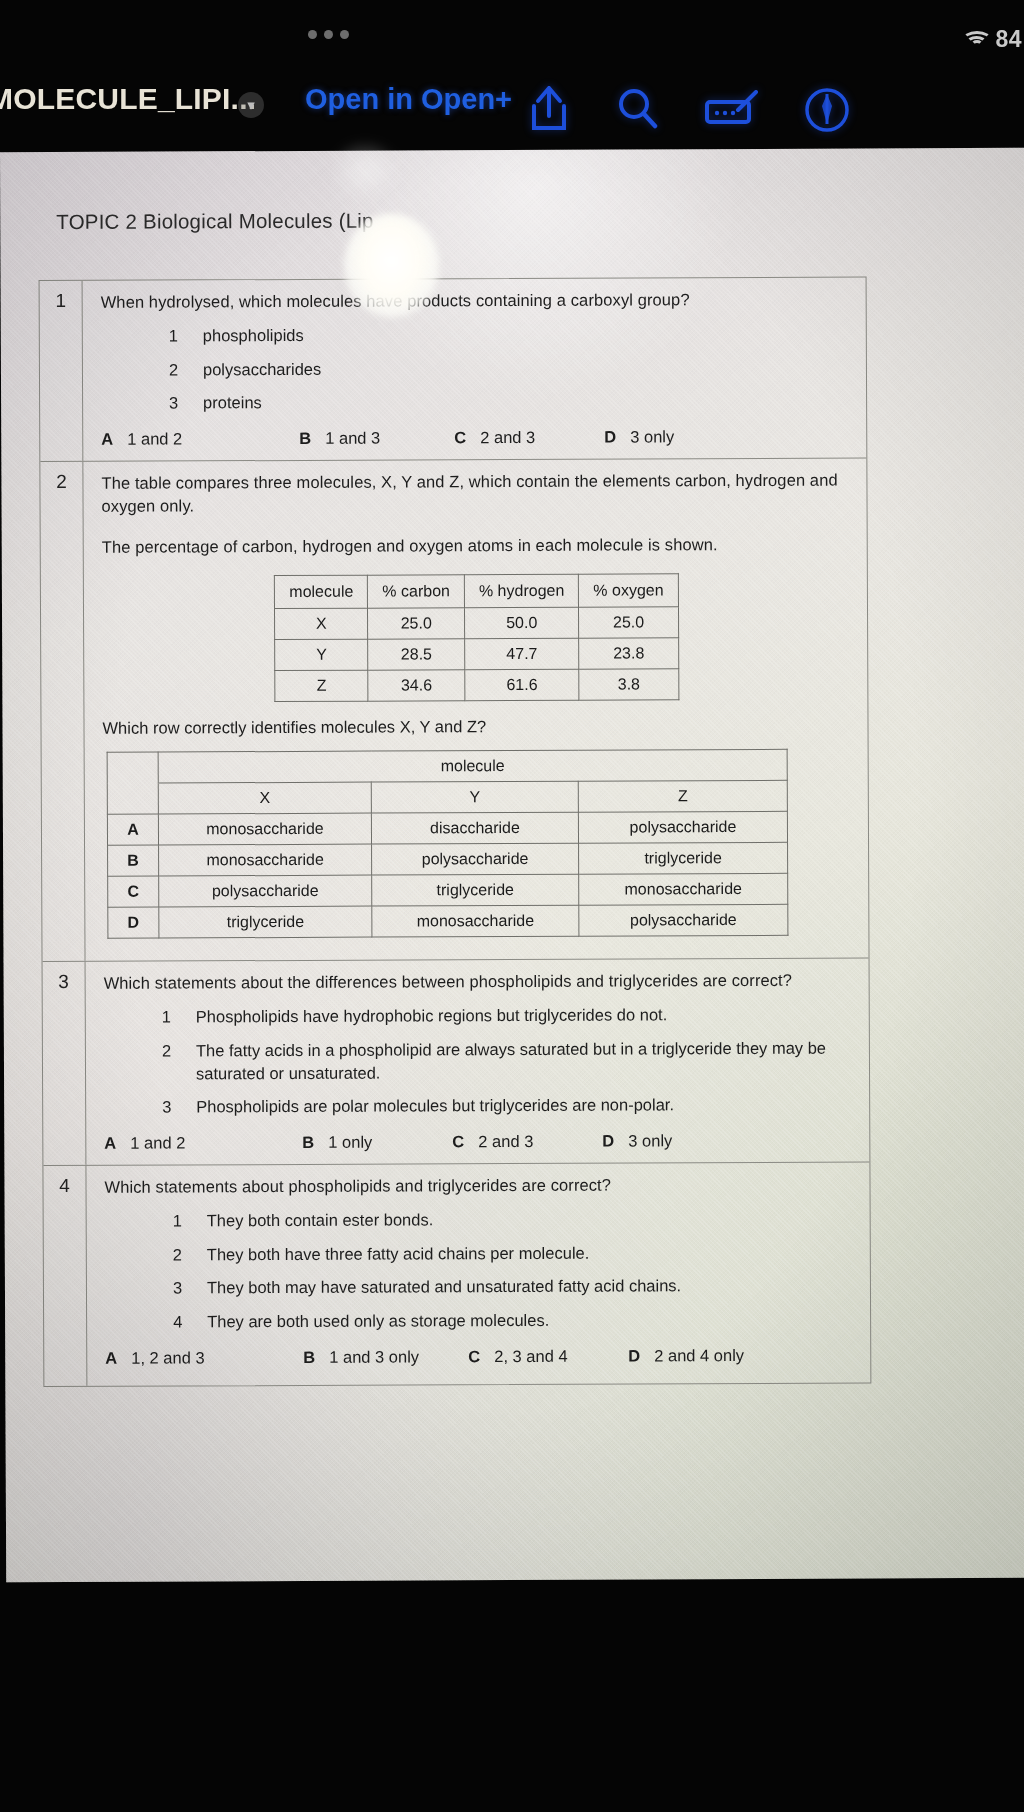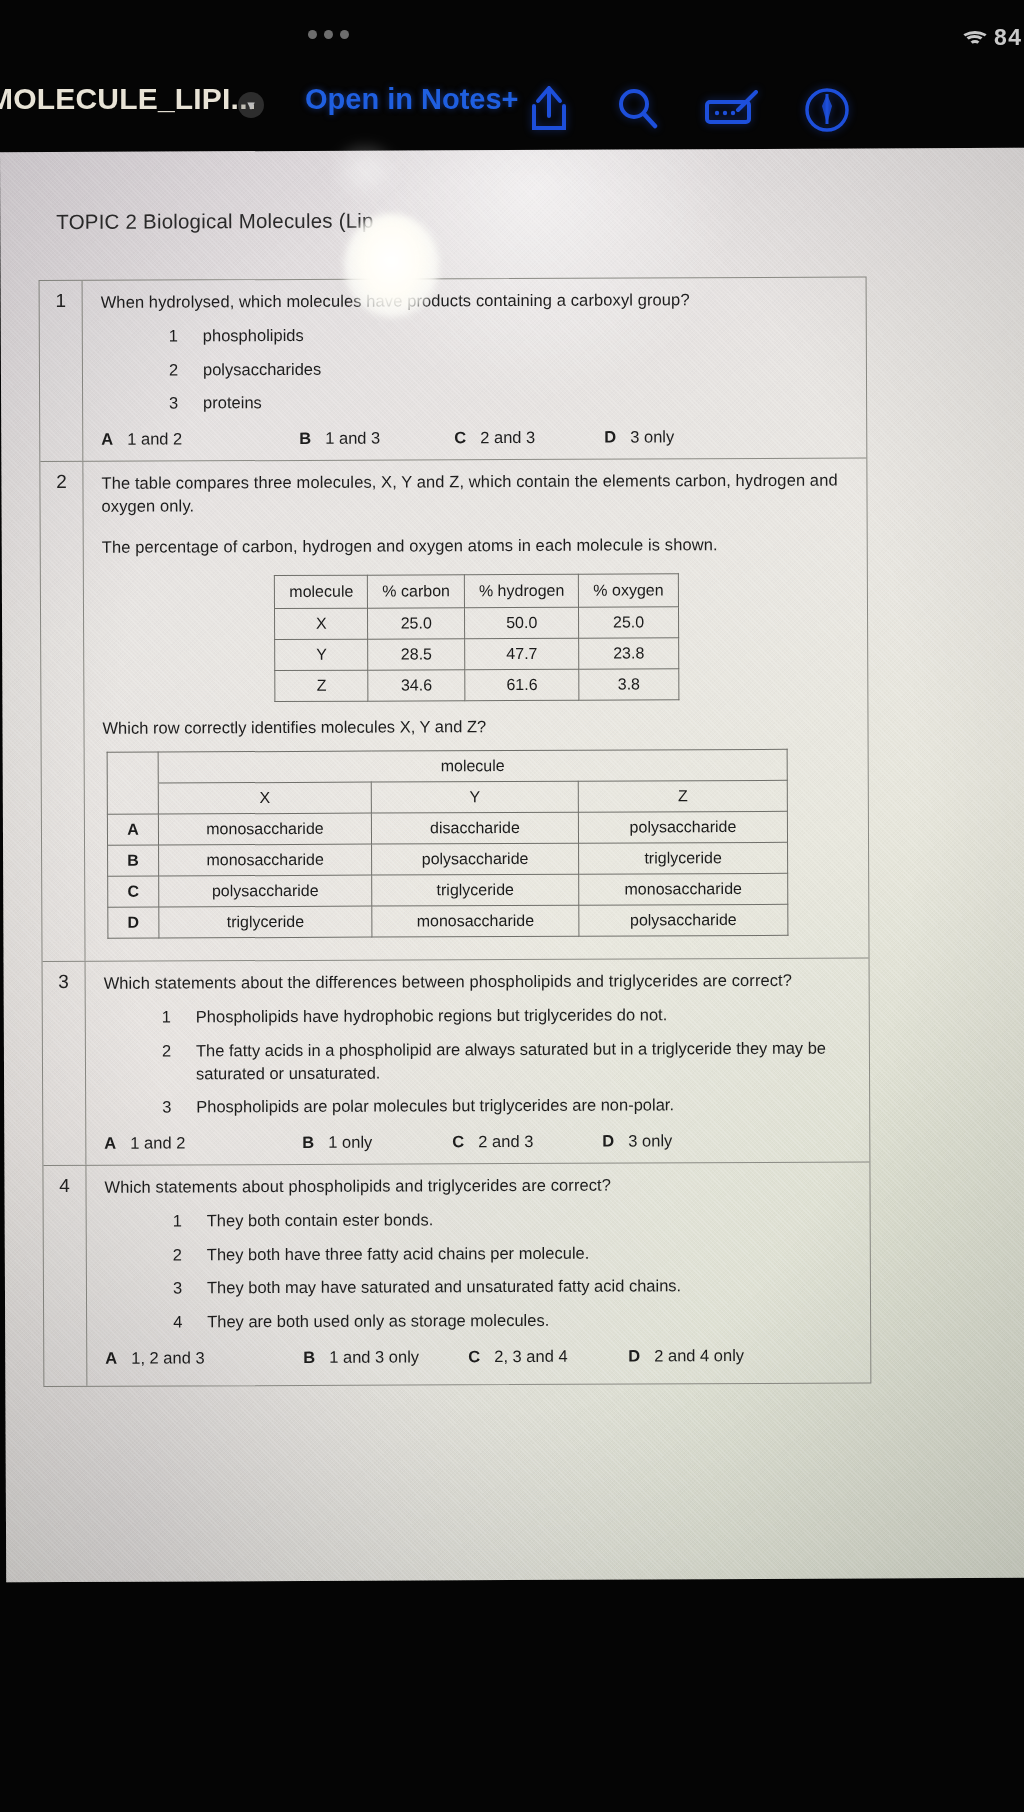--- a/index.html
+++ b/index.html
@@ -2,21 +2,21 @@
 <html><head>
 <meta charset="utf-8">
 <style>
   html,body{margin:0;padding:0;background:#000;}
   body{width:1024px;height:1812px;overflow:hidden;font-family:"Liberation Sans",sans-serif;position:relative;}
 
   
   #photo{position:absolute;inset:0;background:#050505;overflow:hidden;}
 
   
-  .statusbar{position:absolute;left:0;top:0;width:1016px;height:68px;font-family:Liberation Mono, monospace;}
+  .statusbar{position:absolute;left:0;top:0;width:1016px;height:68px;}
   .dots{position:absolute;left:308px;top:30px;display:flex;gap:7px;}
   .dots i{display:block;width:9px;height:9px;border-radius:50%;background:#6d6d6d;}
   .status-right{position:absolute;right:-6px;top:26px;display:flex;align-items:center;gap:8px;color:#c9c9c9;
      font-size:23px;font-weight:600;letter-spacing:.4px;}
   .wifi{display:inline-block;width:26px;height:19px;position:relative;}
   .wifi b{position:absolute;border:3px solid #c9c9c9;border-bottom-color:transparent;
      border-left-color:transparent;border-right-color:transparent;border-radius:50% 50% 0 0;display:block;}
   .wifi b:nth-child(1){width:24px;height:12px;left:0;top:1px;}
   .wifi b:nth-child(2){width:15px;height:8px;left:4.5px;top:5.5px;}
   .wifi b:nth-child(3){width:6px;height:4px;left:9px;top:10px;border-width:3px;}
@@ -103,21 +103,21 @@
           <b></b>
           <b></b>
         </span>
       <span>84</span>
     </div>
   </div>
 
   <div class="toolbar">
     <div class="doc-title">MOLECULE_LIPI...</div>
     <div class="chev">▾</div>
-    <div class="open-notes">Open in Notes+</div>
+    <div class="open-notes">Open in Open+</div>
 
     <div class="tb-icon" style="left:523px;">
       <svg width="52" height="56" viewBox="0 0 52 56">
         <path d="M26 8 L15 21 M26 8 L37 21 M26 8 L26 36" stroke="#1d4fdb" stroke-width="4" fill="none" stroke-linecap="round"></path>
         <path d="M11 26 L11 48 L41 48 L41 26" stroke="#1d4fdb" stroke-width="4" fill="none" stroke-linecap="round"></path>
       </svg>
     </div>
 
     <div class="tb-icon" style="left:611px;">
       <svg width="52" height="56" viewBox="0 0 52 56">

